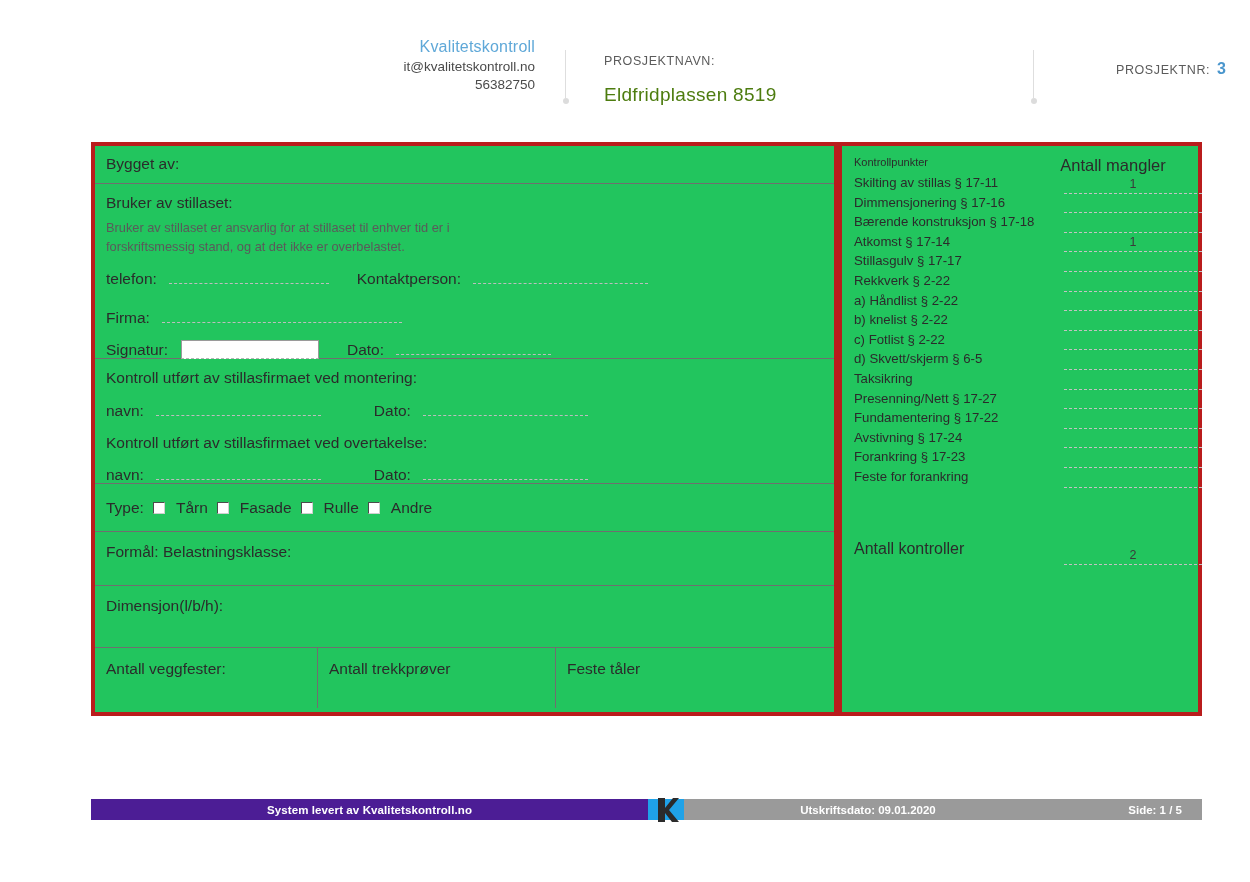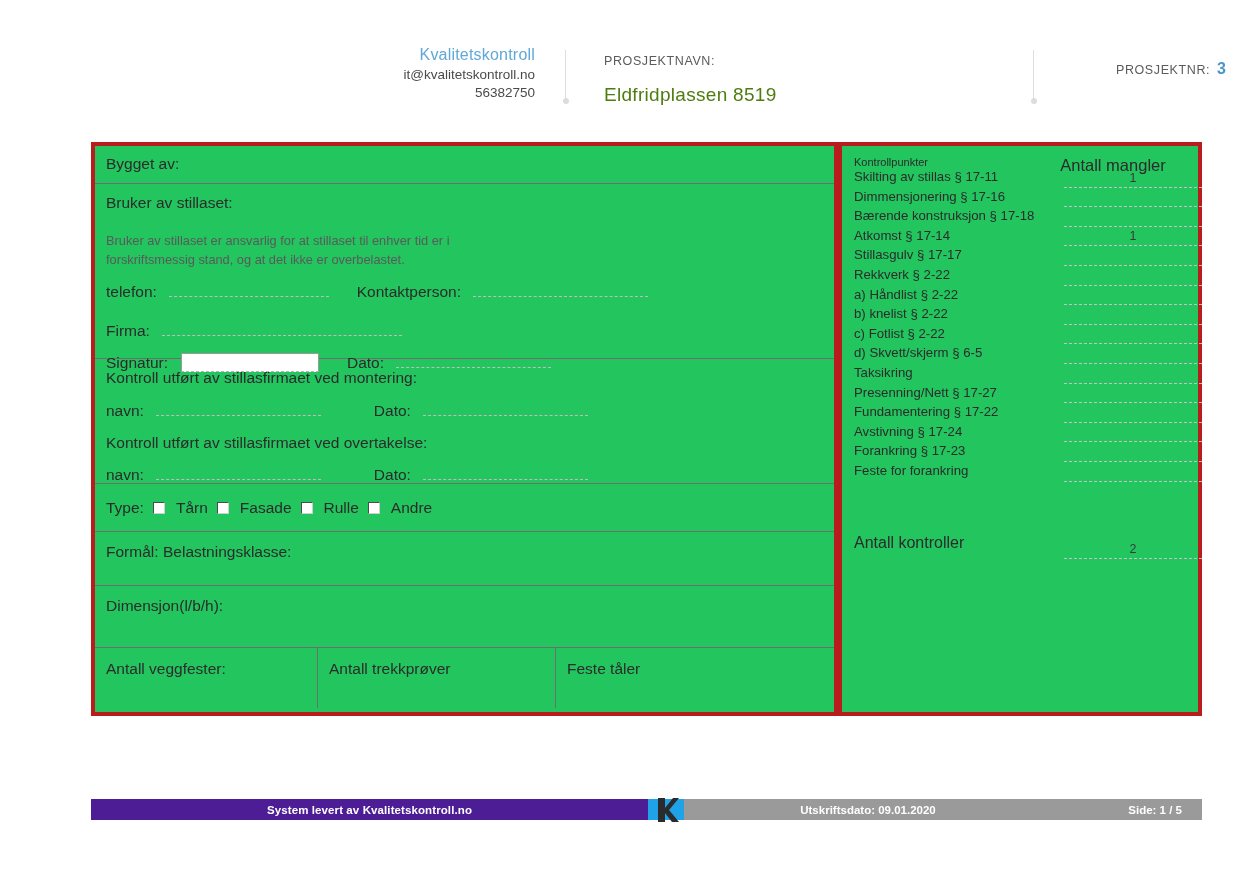--- a/index.html
+++ b/index.html
@@ -19,21 +19,21 @@
   
   .header {
     position: absolute;
     left: 0; top: 0;
     width: 1250px;
     height: 130px;
   }
   .hdr-company {
     position: absolute;
     right: 715px;
-    top: 44px;
+    top: 36px;
     text-align: right;
     line-height: 1.35;
   }
   .hdr-company-name {
     font-size: 16px;
     color: #5fa8d8;
     letter-spacing: .2px;
   }
   .hdr-company-mail {
     font-size: 13.5px;
@@ -191,21 +191,21 @@
     padding: 10px 0 0 12px;
   }
   .rp-head-left { font-size: 11px; }
   .rp-head-right {
     font-size: 16.5px;
     position: absolute;
     right: 0px;
     width: 170px;
     text-align: center;
   }
-  .cp-list { margin-top: 1px; }
+  .cp-list { margin-top: 7px; }
   .cp-row {
     position: relative;
     height: 19.6px;
     padding-left: 12px;
     font-size: 13.2px;
     color: #2b2b2b;
     white-space: nowrap;
   }
   .cp-val {
     position: absolute;
@@ -307,21 +307,21 @@
 </div>
 
 <div class="panel" id="left-panel">
 
   <div class="row-div" id="row-bygget">
     <span class="lbl">Bygget av:</span>
   </div>
 
   <div class="row-div" id="row-bruker">
     <div class="lbl">Bruker av stillaset:</div>
-    <div class="sub" style="margin-top:20px">Bruker av stillaset er ansvarlig for at stillaset til enhver tid er i</div>
+    <div class="sub" style="margin-top:7px">Bruker av stillaset er ansvarlig for at stillaset til enhver tid er i</div>
     <div class="sub">forskriftsmessig stand, og at det ikke er overbelastet.</div>
 
     <div class="field-line">
       <span class="lbl">telefon:</span>
       <span class="dotline" style="width:160px;margin-left:8px"></span>
       <span class="lbl" style="margin-left:23px">Kontaktperson:</span>
       <span class="dotline" style="width:175px;margin-left:8px"></span>
     </div>
 
     <div class="field-line" style="margin-top:20px">

